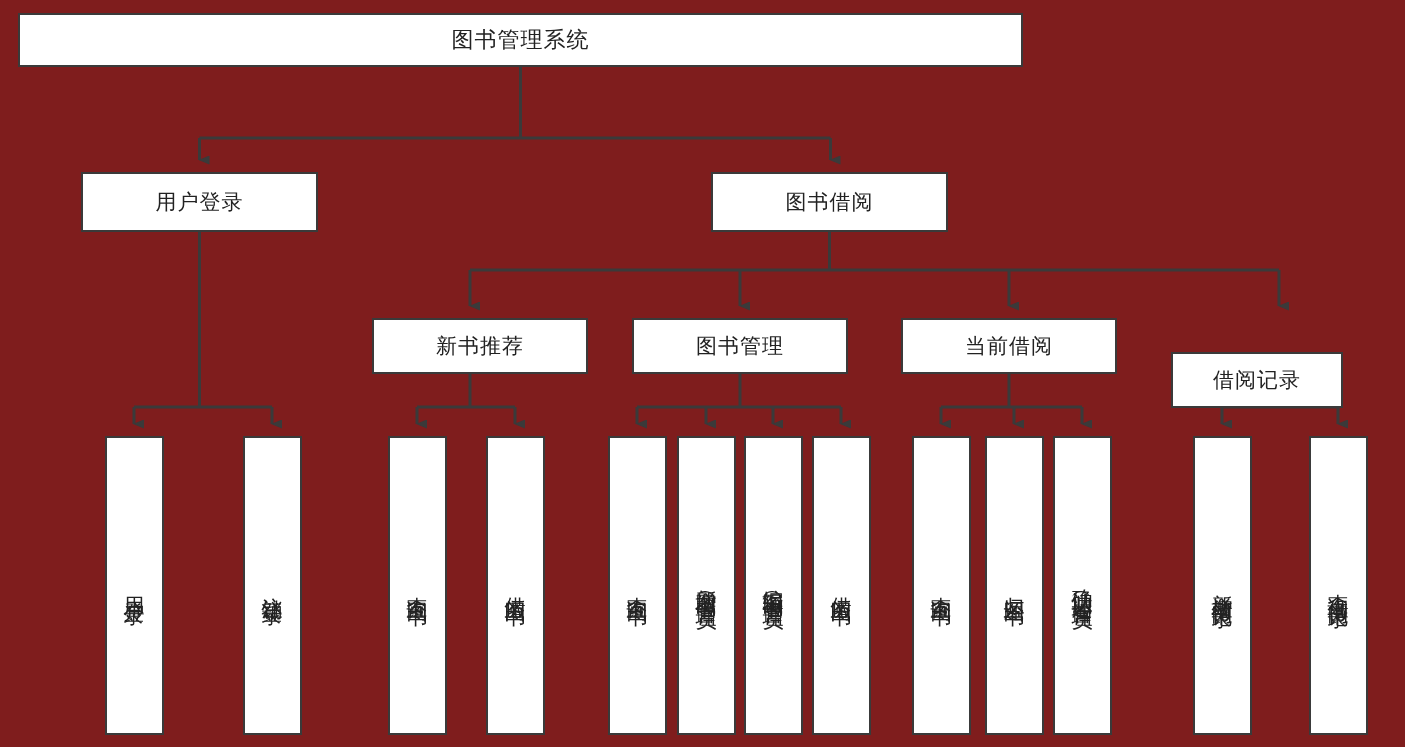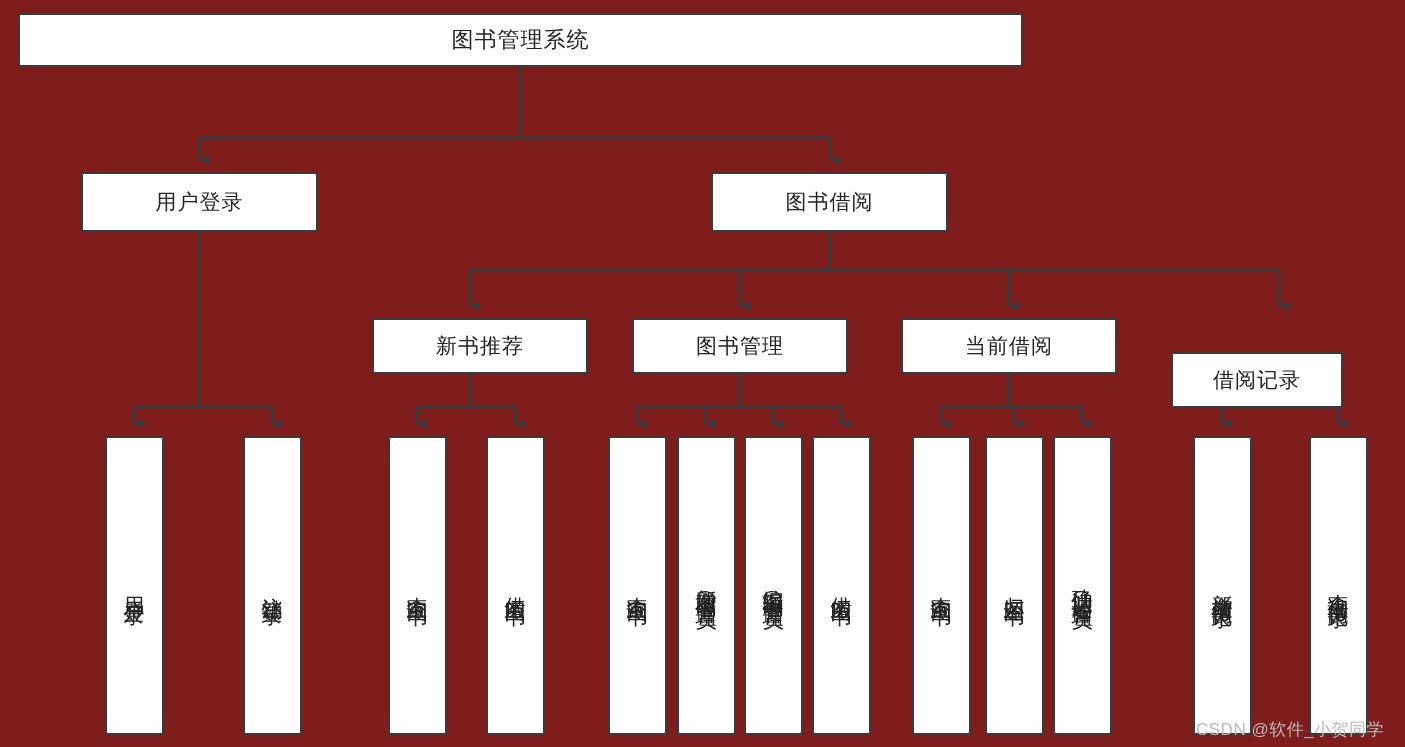--- a/index.html
+++ b/index.html
@@ -175,15 +175,14 @@
         <span class="txt">确认归还（管理员）</span>
       </div>
       <div class="node vert" style="left: 1193px; top: 436px; width: 59px; height: 299px;">
         <span class="txt">新增借阅记录</span>
       </div>
       <div class="node vert" style="left: 1309px; top: 436px; width: 59px; height: 299px;">
         <span class="txt">查询借阅记录</span>
       </div>
     </div>
 
-  <div class="watermark" style="left: 1196px; top: 718px;">CSDN @软件_小贺同学</div>
 
 </div>
 
 </body></html>

